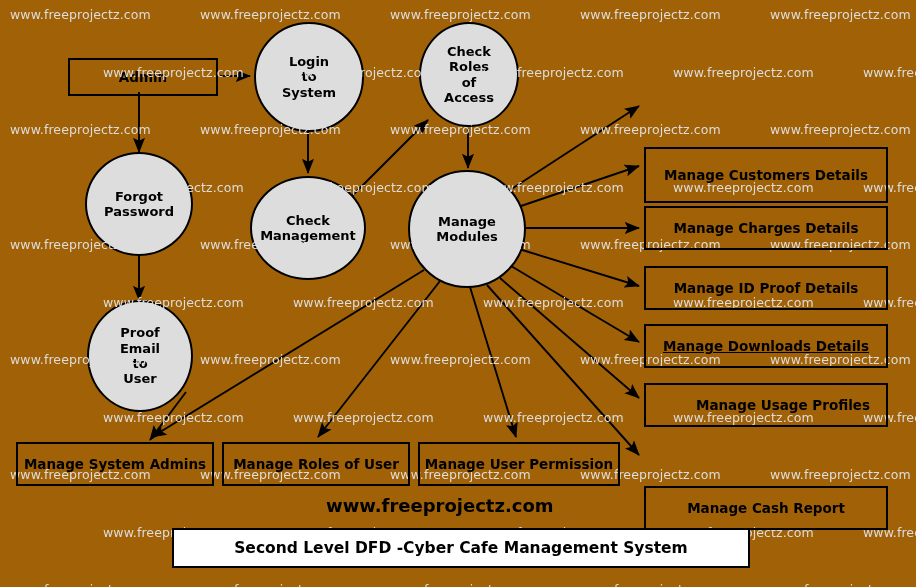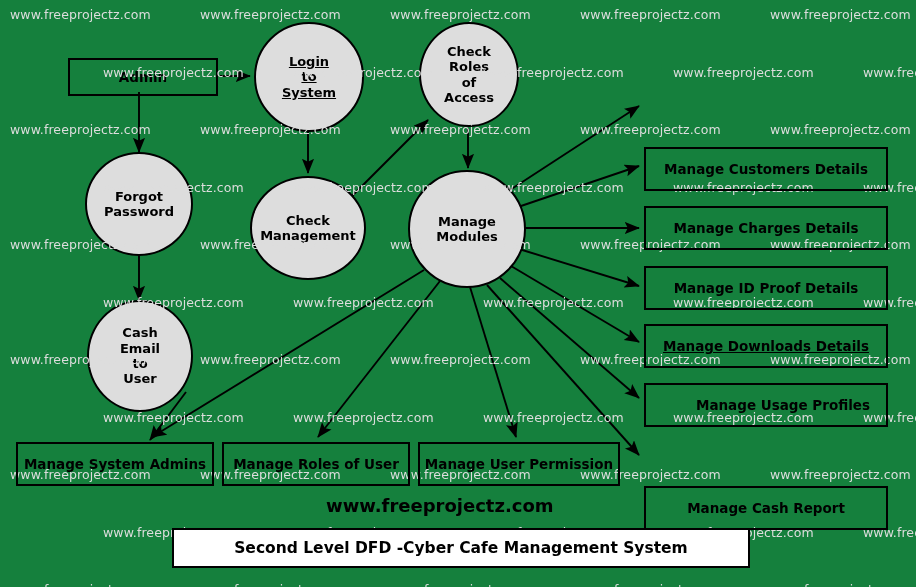--- a/index.html
+++ b/index.html
@@ -7,21 +7,21 @@
     padding: 0;
     background: #ffffff;
   }
   body {
     font-family: "DejaVu Sans", sans-serif;
   }
   #canvas {
     position: relative;
     width: 916px;
     height: 587px;
-    background: #15803d;
+    background: #a16207;
     overflow: hidden;
   }
   
   #watermarks {
     position: absolute;
     left: 0; top: 0;
     width: 916px;
     height: 587px;
     pointer-events: none;
     z-index: 5;
@@ -182,21 +182,21 @@
       <line x1="470" y1="287" x2="516" y2="437"></line>
       <line x1="440" y1="281" x2="318" y2="437"></line>
       <line x1="424" y1="270" x2="152" y2="437"></line>
     </g>
   </svg>
 
   <div class="node ent-open" style="left:68px; top:58px; width:150px; height:38px;">
     <span>Admin</span>
   </div>
 
-  <div class="node proc" style="left:254px; top:22px; width:110px; height:110px;text-decoration:underline;">
+  <div class="node proc" style="left:254px; top:22px; width:110px; height:110px;">
     <div>
       <span class="nline">Login</span>
       <span class="nline">to</span>
       <span class="nline">System</span>
     </div>
   </div>
 
   <div class="node proc" style="left:419px; top:22px; width:100px; height:105px;">
     <div>
       <span class="nline">Check</span>
@@ -222,28 +222,28 @@
 
   <div class="node proc" style="left:408px; top:170px; width:118px; height:118px;">
     <div>
       <span class="nline">Manage</span>
       <span class="nline">Modules</span>
     </div>
   </div>
 
   <div class="node proc" style="left:87px; top:300px; width:106px; height:112px;">
     <div>
-      <span class="nline">Cash</span>
+      <span class="nline">Proof</span>
       <span class="nline">Email</span>
       <span class="nline">to</span>
       <span class="nline">User</span>
     </div>
   </div>
 
-  <div class="node store" style="left:644px; top:147px; width:244px; height:44px;">
+  <div class="node store" style="left:644px; top:147px; width:244px; height:56px;">
     <span>Manage Customers Details</span>
   </div>
   <div class="node store" style="left:644px; top:206px; width:244px; height:44px;">
     <span>Manage Charges Details</span>
   </div>
   <div class="node store" style="left:644px; top:266px; width:244px; height:44px;">
     <span>Manage ID Proof Details</span>
   </div>
   <div class="node store" style="left:644px; top:324px; width:244px; height:44px;text-decoration:underline;">
     <span>Manage Downloads Details</span>

